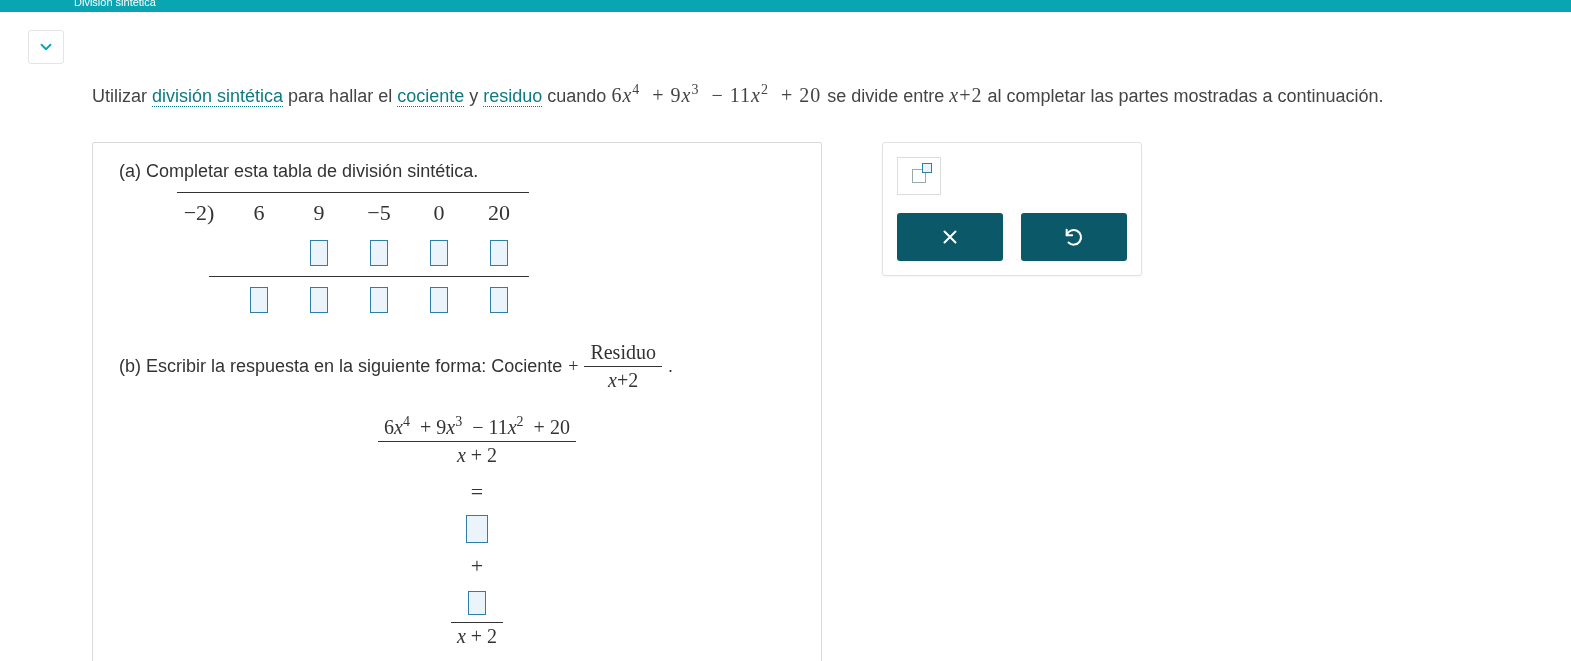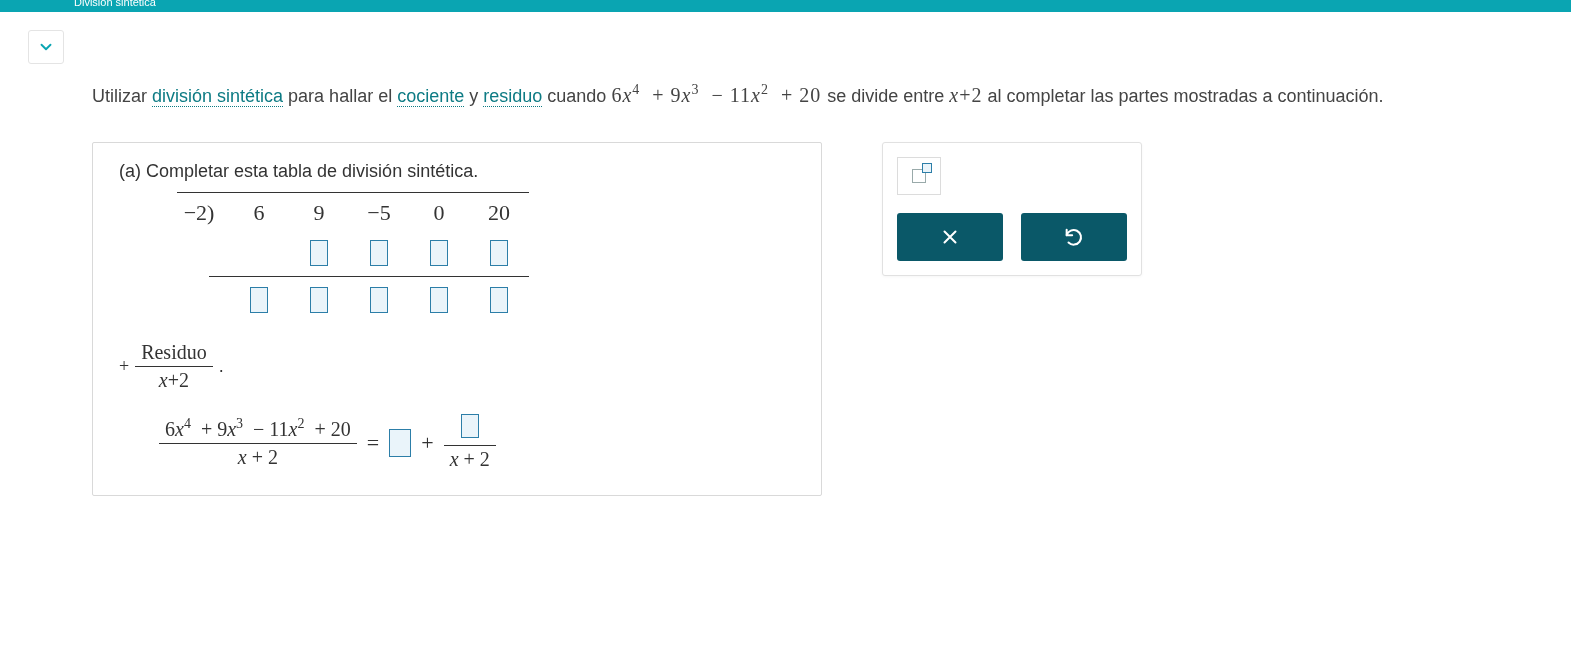--- a/index.html
+++ b/index.html
@@ -147,20 +147,21 @@
   .frac .num, .frac .den { padding: 2px 6px; }
   .frac .bar { width: 100%; height: 1px; background: #333; }
   .eq-row {
     display: flex;
     align-items: center;
     margin-top: 18px;
     margin-left: 40px;
     font-family: 'Times New Roman', serif;
     font-size: 22px;
     gap: 10px;
+    flex-direction: column;
   }
   
   .tool-panel {
     width: 260px;
   }
   .tool-card {
     border: 1px solid #e1e1e1;
     border-radius: 3px;
     background: #fff;
     padding: 14px;
@@ -266,20 +267,21 @@
           <div class="entry-box"></div>
           <div class="entry-box"></div>
           <div class="entry-box"></div>
           <div class="entry-box"></div>
           <div class="entry-box"></div>
         </div>
       </div>
 
       <div class="part-b">
         <div class="answer-form">
+          <span>(b) Escribir la respuesta en la siguiente forma: Cociente</span>
           <span style="font-family:'Times New Roman',serif;">+</span>
           <span class="frac">
             <span class="num">Residuo</span>
             <span class="bar"></span>
             <span class="den"><span class="mathvar">x</span><span>+</span><span>2</span></span>
           </span>
           <span>.</span>
         </div>
 
         <div class="eq-row">

